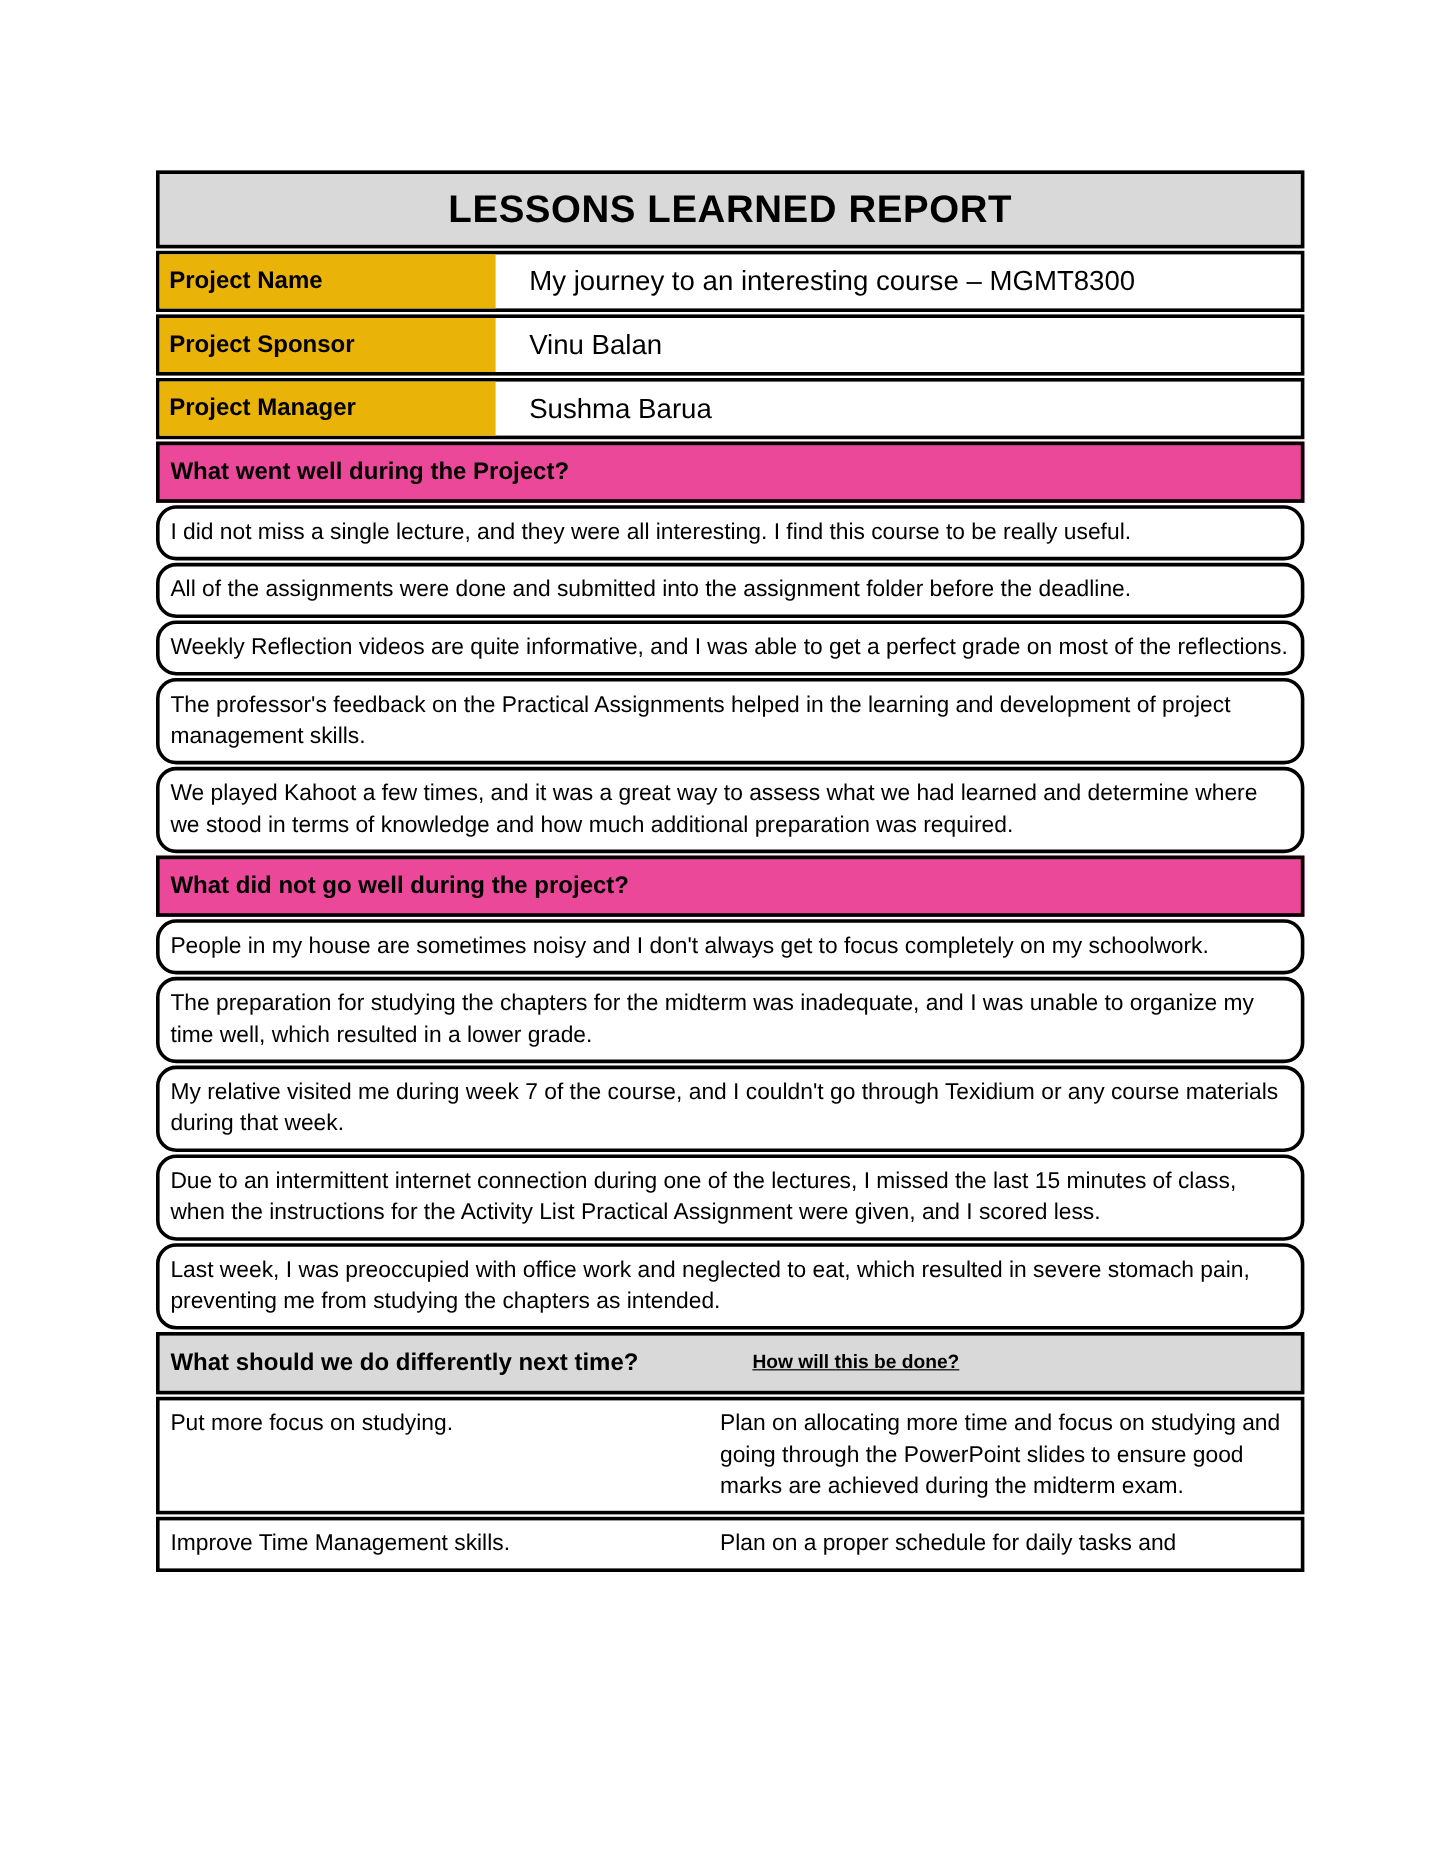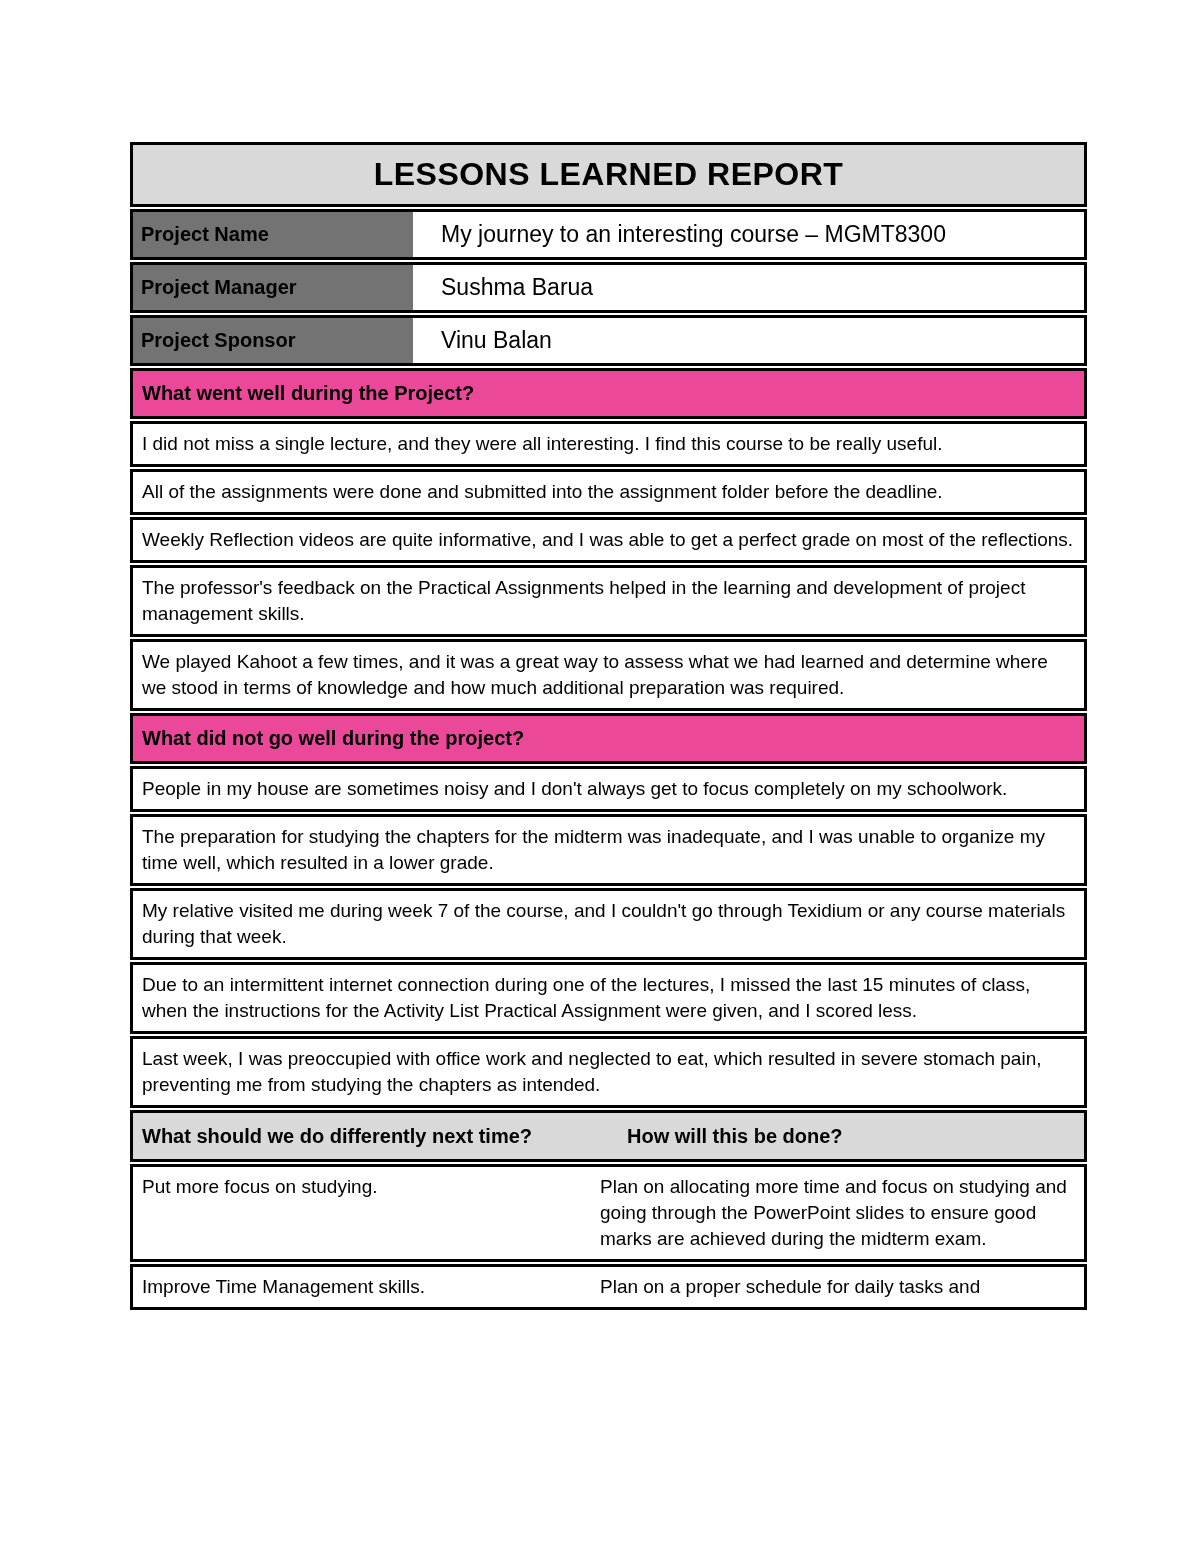--- a/index.html
+++ b/index.html
@@ -26,21 +26,21 @@
     background: #d9d9d9;
     text-align: center;
     font-weight: bold;
     font-size: 32px;
     letter-spacing: 0.5px;
     padding: 11px 8px;
   }
   .info-row { display: flex; align-items: stretch; }
   .label-cell {
     width: 280px;
-    background: #737373;
+    background: #eab308;
     font-weight: bold;
     font-size: 20px;
     padding: 9px 8px;
     display: flex;
     align-items: center;
   }
   .value-cell {
     flex: 1;
     font-size: 23px;
     padding: 9px 28px;
@@ -51,70 +51,72 @@
     background: #ec4899;
     font-weight: bold;
     font-size: 20px;
     padding: 9px 9px;
     line-height: 27px;
   }
   .body-row {
     font-size: 19px;
     line-height: 26px;
     padding: 7px 9px;
+    border-radius: 17px;
   }
   .two-col { display: flex; align-items: stretch; }
   .two-col .col-left {
     width: 458px;
     padding: 7px 9px;
   }
   .two-col .col-right {
     flex: 1;
     padding: 7px 9px;
   }
   .two-col-header { background: #d9d9d9; gap: 27px; }
   .two-col-header .col-left {
     font-weight: bold;
     font-size: 20px;
     line-height: 28px;
     padding: 9px 9px;
   }
   .two-col-header .col-right {
     font-weight: bold;
-    font-size: 20px;
+    font-size: 16px;
     display: flex;
     align-items: center;
     padding: 9px 9px;
+    text-decoration: underline;
   }
   .two-col-body .col-left,
   .two-col-body .col-right {
     font-size: 19px;
     line-height: 26px;
   }
 </style>
 </head>
 <body>
 
 <div class="report-table">
 
   <div class="row title-row">LESSONS LEARNED REPORT</div>
 
   <div class="row info-row">
     <div class="label-cell">Project Name</div>
     <div class="value-cell">My journey to an interesting course – MGMT8300</div>
   </div>
 
   <div class="row info-row">
-    <div class="label-cell">Project Manager</div>
-    <div class="value-cell">Sushma Barua</div>
+    <div class="label-cell">Project Sponsor</div>
+    <div class="value-cell">Vinu Balan</div>
   </div>
 
   <div class="row info-row">
-    <div class="label-cell">Project Sponsor</div>
-    <div class="value-cell">Vinu Balan</div>
+    <div class="label-cell">Project Manager</div>
+    <div class="value-cell">Sushma Barua</div>
   </div>
 
   <div class="row section-header">What went well during the Project?</div>
 
   <div class="row body-row">I did not miss a single lecture, and they were all interesting. I find this course to be really useful.</div>
   <div class="row body-row">All of the assignments were done and submitted into the assignment folder before the deadline.</div>
   <div class="row body-row">Weekly Reflection videos are quite informative, and I was able to get a perfect grade on most of the reflections.</div>
   <div class="row body-row">The professor's feedback on the Practical Assignments helped in the learning and development of project management skills.</div>
   <div class="row body-row">We played Kahoot a few times, and it was a great way to assess what we had learned and determine where we stood in terms of knowledge and how much additional preparation was required.</div>
 

